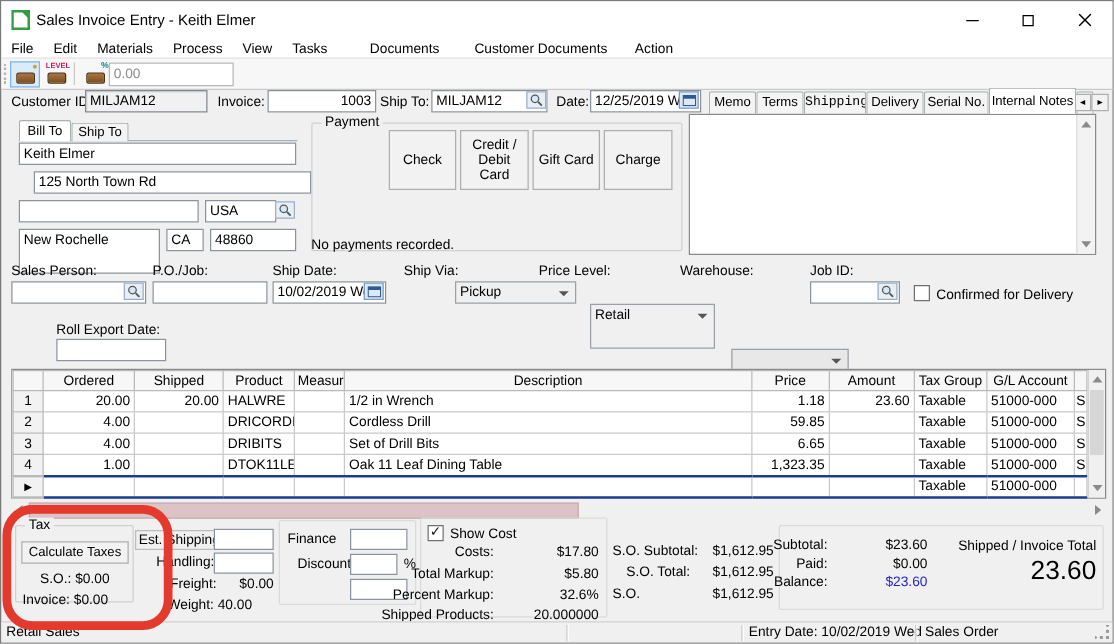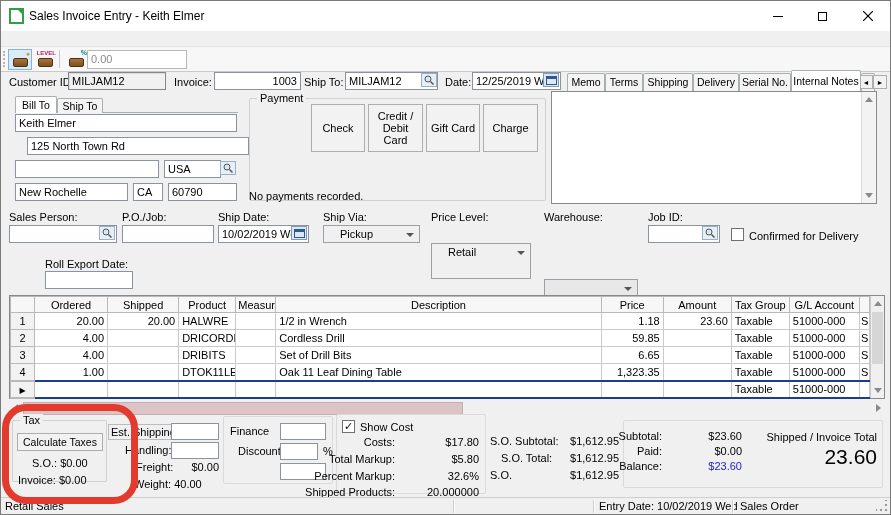--- a/index.html
+++ b/index.html
@@ -2,21 +2,21 @@
 <html><head>
 <meta charset="utf-8">
 <style>
   html,body{margin:0;padding:0;background:#cfcfcf;}
   *{box-sizing:border-box;font-family:"Liberation Sans",sans-serif;}
   .window{position:relative;width:891px;height:515px;background:#f0f0f0;border:1px solid #7a7a7a;overflow:hidden;}
   .abs{position:absolute;}
   .lbl{font-size:11px;color:#000;white-space:nowrap;}
   .field{background:#fff;border:1px solid #8b949e;font-size:11px;line-height:16px;padding:0 3px;white-space:nowrap;overflow:hidden;}
   .field-inset{background:#f1f1f1;border:1px solid #828790;box-shadow:inset 1px 1px 0 #dcdcdc;}
-  .dd{background:#f0f0f0;border:1px solid #9aa0a6;font-size:11px;line-height:16px;padding:0 16px;position:relative;}
+  .dd{background:#f0f0f0;border:1px solid #9aa0a6;font-size:11px;line-height:16px;padding:0 3px;position:relative;margin-left:41px;}
   .dd .dd-arrow{position:absolute;right:5px;top:7px;width:0;height:0;border-left:4px solid transparent;border-right:4px solid transparent;border-top:4px solid #555;}
   .mag-btn{position:absolute;right:1px;top:1px;width:16px;height:14px;background:#e8eef5;border:1px solid #9ab0c6;display:flex;align-items:center;justify-content:center;}
   .cal-btn{position:absolute;right:1px;top:1px;width:16px;height:14px;background:#dde8f4;border:1px solid #7f9db9;display:flex;align-items:center;justify-content:center;}
   .groupbox{border:1px solid #d0d0d0;border-radius:2px;}
   .groupbox-label{position:absolute;top:-7px;left:7px;background:#f0f0f0;padding:0 3px;font-size:11px;}
   .btn{background:#f2f2f2;border:1px solid #aeaeae;font-size:11px;display:flex;align-items:center;justify-content:center;text-align:center;color:#000;}
   .titlebar{position:absolute;left:0;top:0;width:100%;height:30px;background:#fff;display:flex;align-items:center;}
   .title-text{font-size:12px;margin-left:8px;}
   .winbtn{width:45px;height:30px;display:flex;align-items:center;justify-content:center;}
   .menubar{position:absolute;left:0;top:30px;width:100%;height:15px;background:#fff;display:flex;align-items:center;}
@@ -71,20 +71,31 @@
         </div>
       <div class="winbtn">
         <svg width="10" height="10">
             <line x1="0" y1="0" x2="10" y2="10" stroke="#000" stroke-width="1.2"></line>
             <line x1="10" y1="0" x2="0" y2="10" stroke="#000" stroke-width="1.2"></line>
           </svg>
       </div>
     </div>
   </div>
 
+  <div class="menubar">
+    <div class="menu-item">File</div>
+    <div class="menu-item">Edit</div>
+    <div class="menu-item">Materials</div>
+    <div class="menu-item">Process</div>
+    <div class="menu-item">View</div>
+    <div class="menu-item">Tasks</div>
+    <div class="menu-item" style="margin-left:18px;">Documents</div>
+    <div class="menu-item" style="margin-left:12px;">Customer Documents</div>
+    <div class="menu-item" style="margin-left:6px;">Action</div>
+  </div>
 
   <div class="toolbar">
     <div class="abs" style="left:2px;top:4px;width:3px;height:16px;border-left:2px dotted #b5b5b5;"></div>
     <div class="tool-icon" style="left:7px;background:#dcebfa;border:1px solid #7eb4ea;">
       <div class="drawer"></div>
       <span class="badge" style="color:#c9a227;">●</span>
     </div>
     <div class="tool-icon" style="left:32px;">
       <div class="drawer"></div>
       <span class="badge" style="color:#c2185b;font-size:6px;">LEVEL</span>
@@ -114,21 +125,21 @@
   <div class="cal-btn abs" style="left:542px;top:72px;">
     <svg width="11" height="9">
         <rect x="0.5" y="0.5" width="10" height="8" fill="#dce8f5" stroke="#2c5a92"></rect>
         <rect x="0.5" y="0.5" width="10" height="2.5" fill="#2c5a92"></rect>
       </svg>
   </div>
 
   <div class="abs" style="left:566px;top:71px;width:320px;height:18px;">
     <div class="tab abs" style="left:0;top:1px;width:38px;">Memo</div>
     <div class="tab abs" style="left:38px;top:1px;width:38px;">Terms</div>
-    <div class="tab abs" style="left:76px;top:1px;width:50px;">Shipping</div>
+    <div class="tab abs" style="left:76px;top:1px;width:50px;font-family:Liberation Mono, monospace;">Shipping</div>
     <div class="tab abs" style="left:126px;top:1px;width:46px;">Delivery</div>
     <div class="tab abs" style="left:172px;top:1px;width:52px;">Serial No.</div>
     <div class="tab active abs" style="left:224px;top:-2px;width:70px;height:21px;line-height:21px;">Internal Notes</div>
     <div class="tab abs" style="left:294px;top:1px;width:14px;text-align:left;padding-left:2px;">Pri</div>
     <div class="btn abs" style="left:292px;top:3px;width:14px;height:14px;font-size:7px;">
         <span>◄</span>
       </div>
     <div class="btn abs" style="left:306px;top:3px;width:14px;height:14px;font-size:7px;">
         <span>►</span>
       </div>
@@ -149,23 +160,23 @@
   <div class="field abs" style="left:14px;top:113px;width:222px;height:18px;">Keith Elmer</div>
   <div class="field abs" style="left:26px;top:136px;width:222px;height:18px;">125 North Town Rd</div>
   <div class="field abs" style="left:14px;top:159px;width:144px;height:18px;"></div>
   <div class="field abs" style="left:163px;top:159px;width:57px;height:18px;padding-right:18px;">USA</div>
   <div class="mag-btn abs" style="left:219px;top:160px;">
     <svg width="10" height="10">
         <circle cx="4" cy="4" r="3" fill="#d6e7f7" stroke="#555" stroke-width="1"></circle>
         <line x1="6.5" y1="6.5" x2="9.5" y2="9.5" stroke="#555" stroke-width="1.5"></line>
       </svg>
   </div>
-  <div class="field abs" style="left:14px;top:182px;width:113px;height:18px;">New Rochelle</div>
+  <div class="field abs" style="left:14px;top:182px;width:113px;height:36px;">New Rochelle</div>
   <div class="field abs" style="left:132px;top:182px;width:30px;height:18px;">CA</div>
-  <div class="field abs" style="left:167px;top:182px;width:69px;height:18px;">60790</div>
+  <div class="field abs" style="left:167px;top:182px;width:69px;height:18px;">48860</div>
 
   <div class="groupbox abs" style="left:248px;top:97px;width:297px;height:103px;">
     <div class="groupbox-label">Payment</div>
     <div class="btn abs" style="left:61px;top:5px;width:54px;height:48px;">Check</div>
     <div class="btn abs" style="left:118px;top:5px;width:55px;height:48px;padding:0 3px;">Credit / Debit Card</div>
     <div class="btn abs" style="left:176px;top:5px;width:54px;height:48px;">Gift Card</div>
     <div class="btn abs" style="left:233px;top:5px;width:55px;height:48px;">Charge</div>
   </div>
   <div class="lbl abs" style="left:248px;top:189px;">No payments recorded.</div>
 

